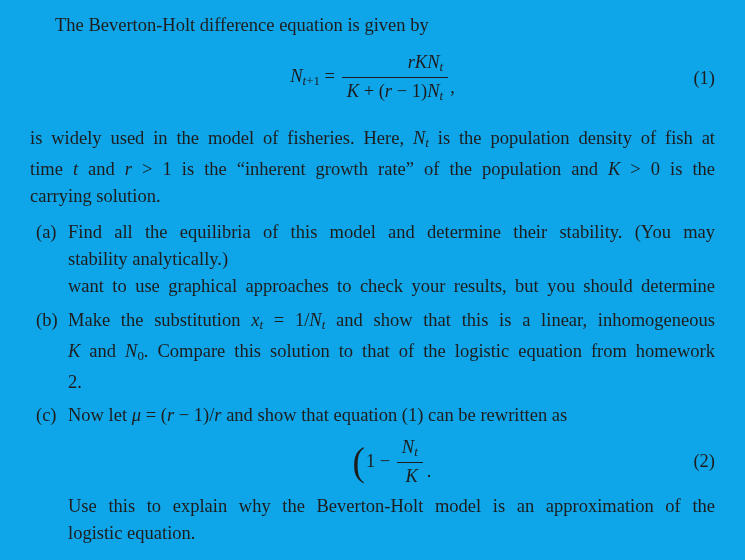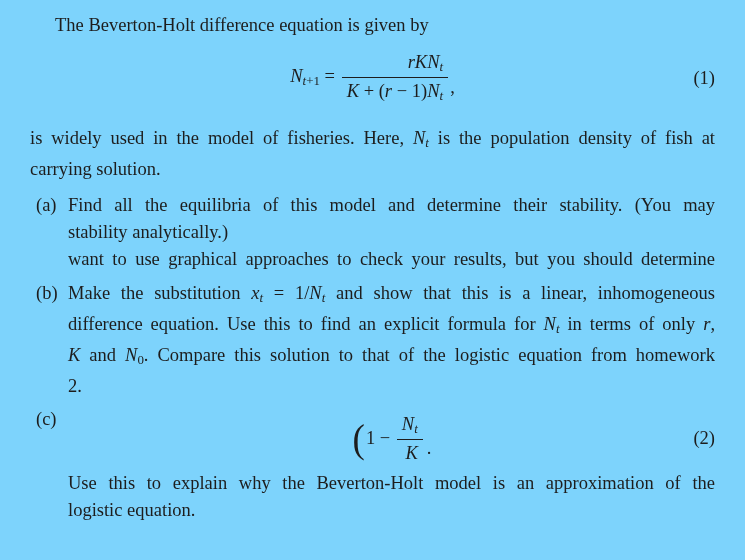--- a/index.html
+++ b/index.html
@@ -1,20 +1,20 @@
 <!DOCTYPE html>
 <html><head>
 <meta charset="utf-8">
 <style>
   html,body{margin:0;padding:0;background:#ffffff;}
   .page{
     position:relative;
     width:745px;height:560px;
     box-sizing:border-box;
-    background:#7dd3fc;
+    background:#0ea5e9;
     color:#1d1d1d;
     font-family:"Liberation Serif","DejaVu Serif",serif;
     font-size:18.5px;
     line-height:27px;
     padding:12px 30px 0 30px;
     overflow:hidden;
   }
   .ln{display:block;}
   .just{text-align:justify;text-align-last:justify;}
   .var{font-style:italic;}
@@ -58,45 +58,48 @@
         <span class="fnum"><span class="var">rKN</span><span class="varsub">t</span></span>
         <span class="fden"><span class="var">K</span><span> + (</span><span class="var">r</span><span> − 1)</span><span class="var">N</span><span class="varsub">t</span></span>
       </span>
       <span class="eqtrail">,</span>
     </span>
     <span class="eqnum">(1)</span>
   </div>
 
   <div class="para p2">
       <div class="ln just"><span>is widely used in the model of fisheries. Here, </span><span class="var">N</span><span class="varsub">t</span><span> is the population density of fish at</span></div>
+      <div class="ln just"><span>time </span><span class="var">t</span><span> and </span><span class="var">r</span><span> &gt; 1 is the “inherent growth rate” of the population and </span><span class="var">K</span><span> &gt; 0 is the</span></div>
       <div class="ln"><span>carrying solution.</span></div>
     </div>
 
   <div class="item item-a">
     <span class="lbl">(a)</span>
     <div class="body">
         <div class="ln just"><span>Find all the equilibria of this model and determine their stability. (You may</span></div>
         <div class="ln"><span>stability analytically.)</span></div>
         <div class="ln just"><span>want to use graphical approaches to check your results, but you should determine</span></div>
       </div>
   </div>
 
   <div class="item item-b">
     <span class="lbl">(b)</span>
     <div class="body">
         <div class="ln just"><span>Make the substitution </span><span class="var">x</span><span class="varsub">t</span><span> = 1/</span><span class="var">N</span><span class="varsub">t</span><span> and show that this is a linear, inhomogeneous</span></div>
-        <div class="ln just"><span>difference equation. Use this to find an explicit formula for </span><span class="var">N</span><span class="varsub">t</span><span> in terms of only </span><span class="var">r</span><span>,</span></div>
         <div class="ln just"><span class="var">K</span><span> and </span><span class="var">N</span><span class="numsub">0</span><span>. Compare this solution to that of the logistic equation from homework</span></div>
         <div class="ln"><span>2.</span></div>
       </div>
   </div>
 
   <div class="item item-c">
     <span class="lbl">(c)</span>
     <div class="body">
+      <div>
+          <div class="ln"><span>Now let </span><span class="var">μ</span><span> = (</span><span class="var">r</span><span> − 1)/</span><span class="var">r</span><span> and show that equation (1) can be rewritten as</span></div>
+        </div>
 
       <div class="eqrow eqrow2">
         <span class="eq">
           <span class="bigp">(</span>
           <span class="eqpart"><span>1 − </span></span>
           <span class="frac">
             <span class="fnum"><span class="var">N</span><span class="varsub">t</span></span>
             <span class="fden"><span class="var">K</span></span>
           </span>
           <span class="bigp"></span>

